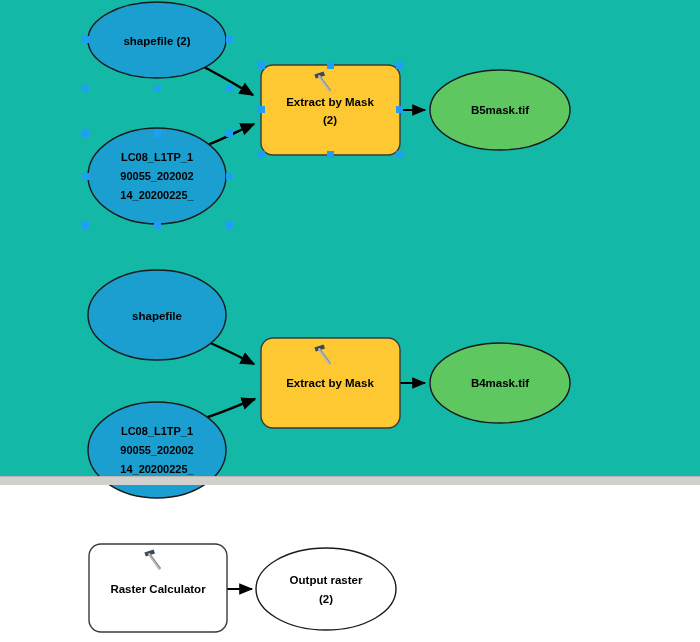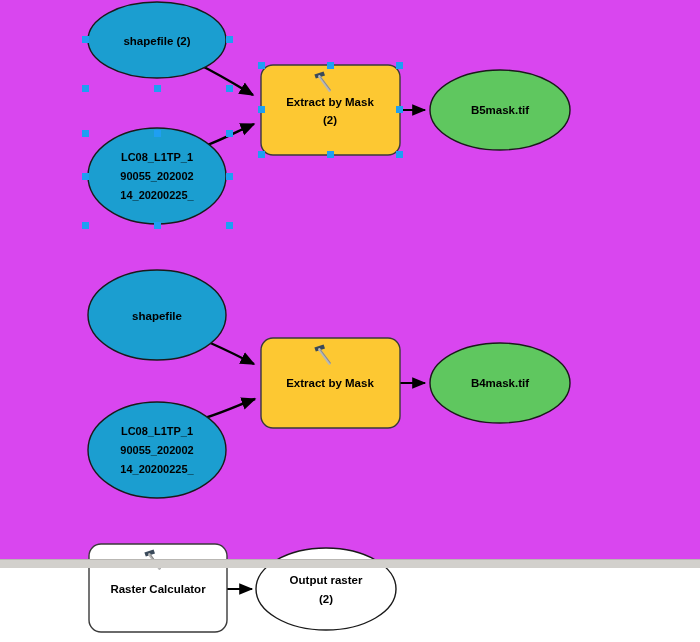--- a/index.html
+++ b/index.html
@@ -9,22 +9,22 @@
   }
   body {
     width: 700px;
     height: 642px;
     overflow: hidden;
     font-family: "Liberation Sans", sans-serif;
   }
   #canvas-wrap {
     position: relative;
     width: 700px;
-    height: 568px;
-    background: #d946ef;
+    height: 485px;
+    background: #14b8a6;
   }
   svg#model-canvas {
     display: block;
     width: 700px;
     height: 642px;
   }
   .node-label {
     font-family: "Liberation Sans", sans-serif;
     font-size: 11.5px;
     font-weight: bold;

